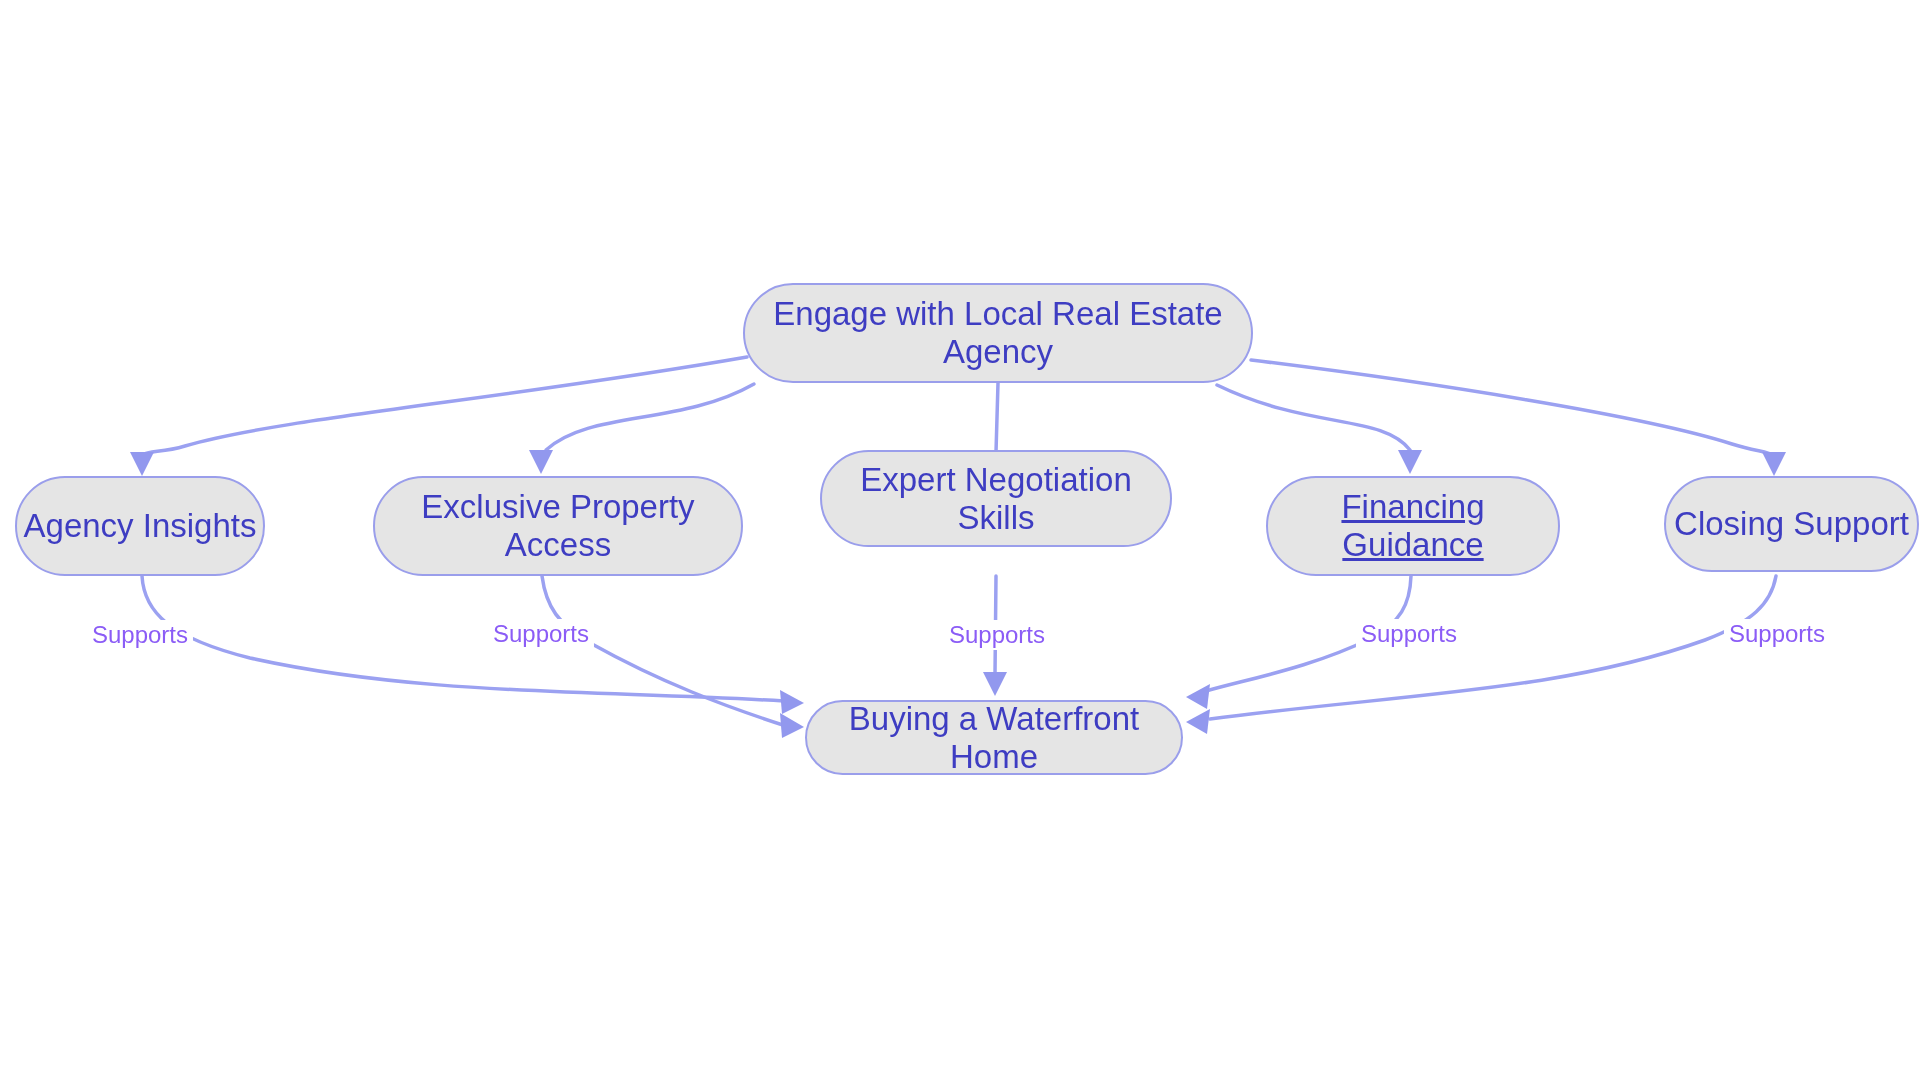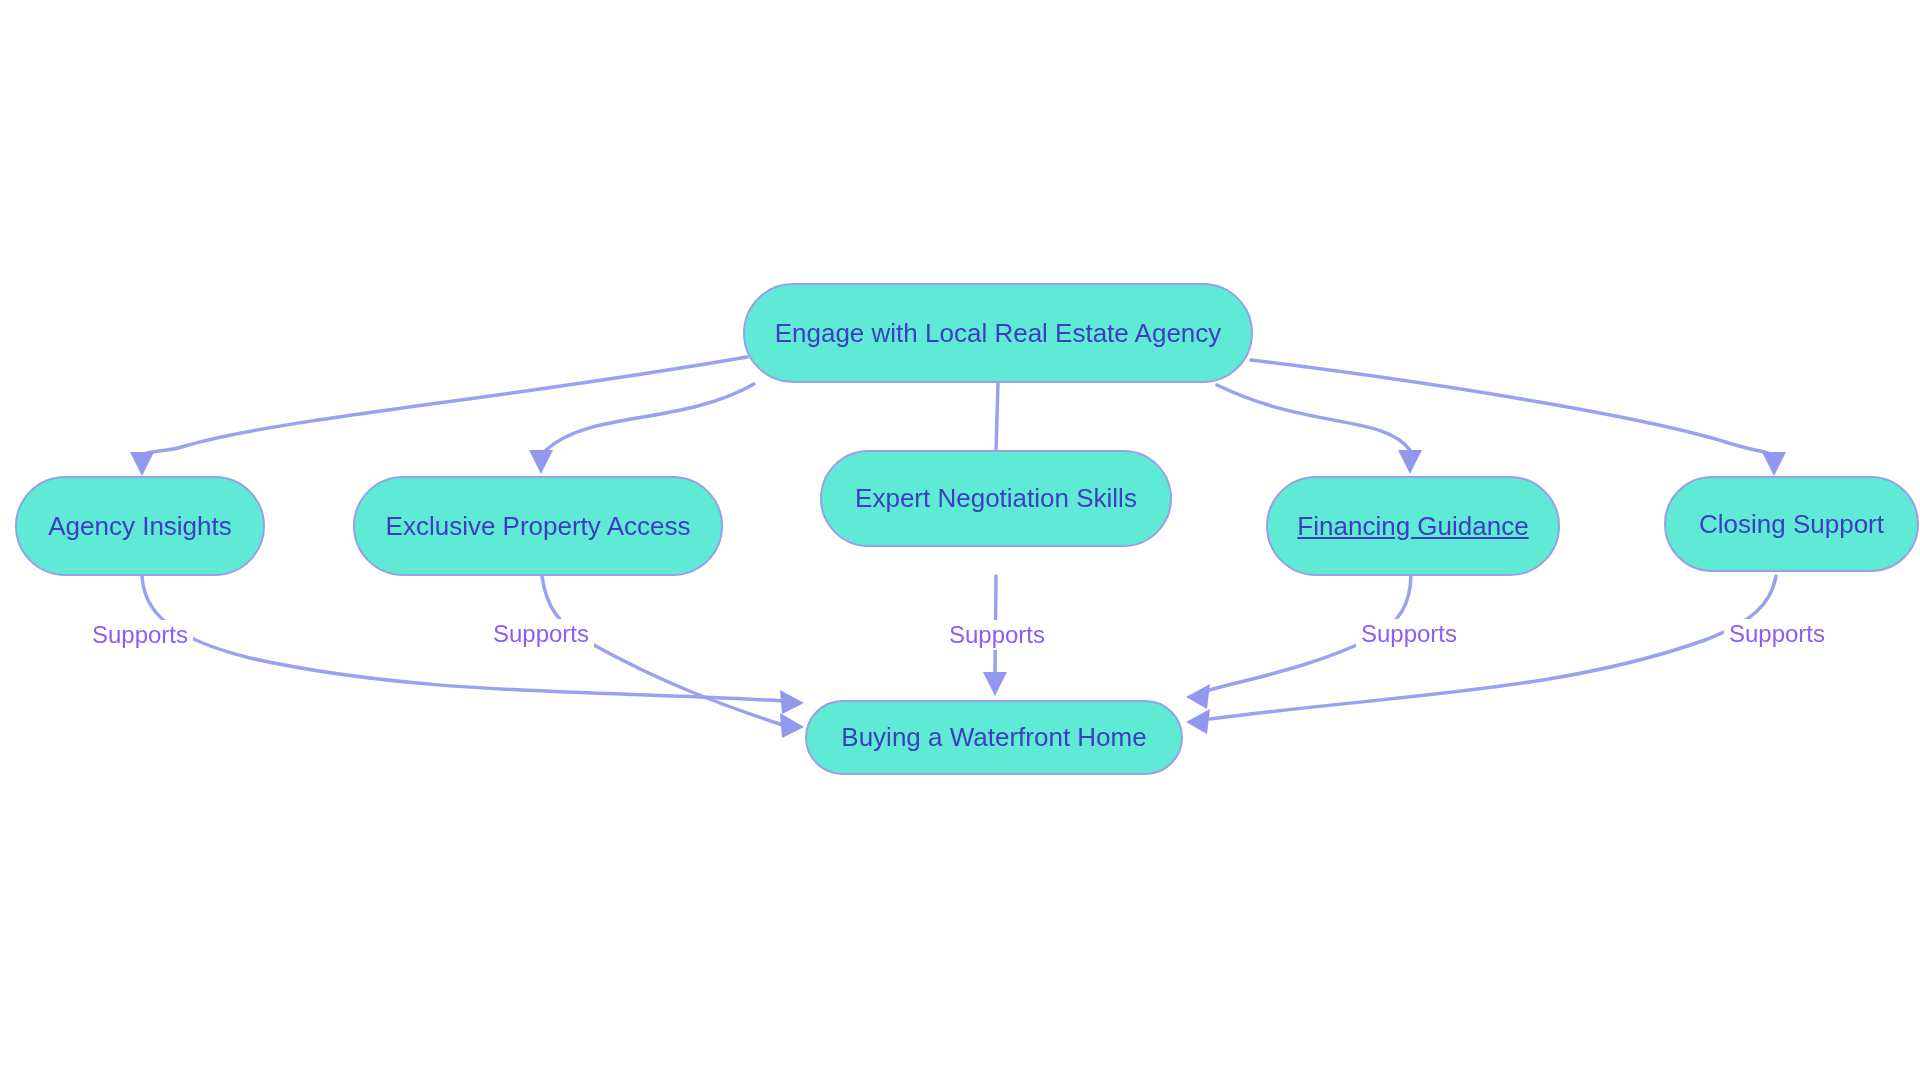--- a/index.html
+++ b/index.html
@@ -28,29 +28,29 @@
     stroke-width: 3.5;
     stroke-linecap: round;
   }
   .edge-layer polygon {
     fill: #9298ee;
     stroke: none;
   }
   .node {
     position: absolute;
     z-index: 3;
-    background: #5eead4;
+    background: #e5e5e5;
     border: 2px solid #9a9eeb;
     border-radius: 52px;
     display: flex;
     align-items: center;
     justify-content: center;
     box-sizing: border-box;
     color: #3e3dc2;
-    font-size: 26px;
+    font-size: 33px;
     text-align: center;
   }
   .edge-label {
     position: absolute;
     z-index: 2;
     transform: translate(-50%, -50%);
     background: #ffffff;
     color: #8b5cf6;
     font-size: 24px;
     padding: 1px 5px;
@@ -94,21 +94,21 @@
   <div class="edge-label" style="left:1777px; top:634px;">Supports</div>
 
   <div class="node" style="left:743px; top:283px; width:510px; height:100px;">
     <span>Engage with Local Real Estate Agency</span>
   </div>
 
   <div class="node" style="left:15px; top:476px; width:250px; height:100px;">
     <span>Agency Insights</span>
   </div>
 
-  <div class="node" style="left:353px; top:476px; width:370px; height:100px;">
+  <div class="node" style="left:373px; top:476px; width:370px; height:100px;">
     <span>Exclusive Property Access</span>
   </div>
 
   <div class="node" style="left:820px; top:450px; width:352px; height:97px;">
     <span>Expert Negotiation Skills</span>
   </div>
 
   <div class="node" style="left:1266px; top:476px; width:294px; height:100px;text-decoration:underline;">
     <span>Financing Guidance</span>
   </div>

